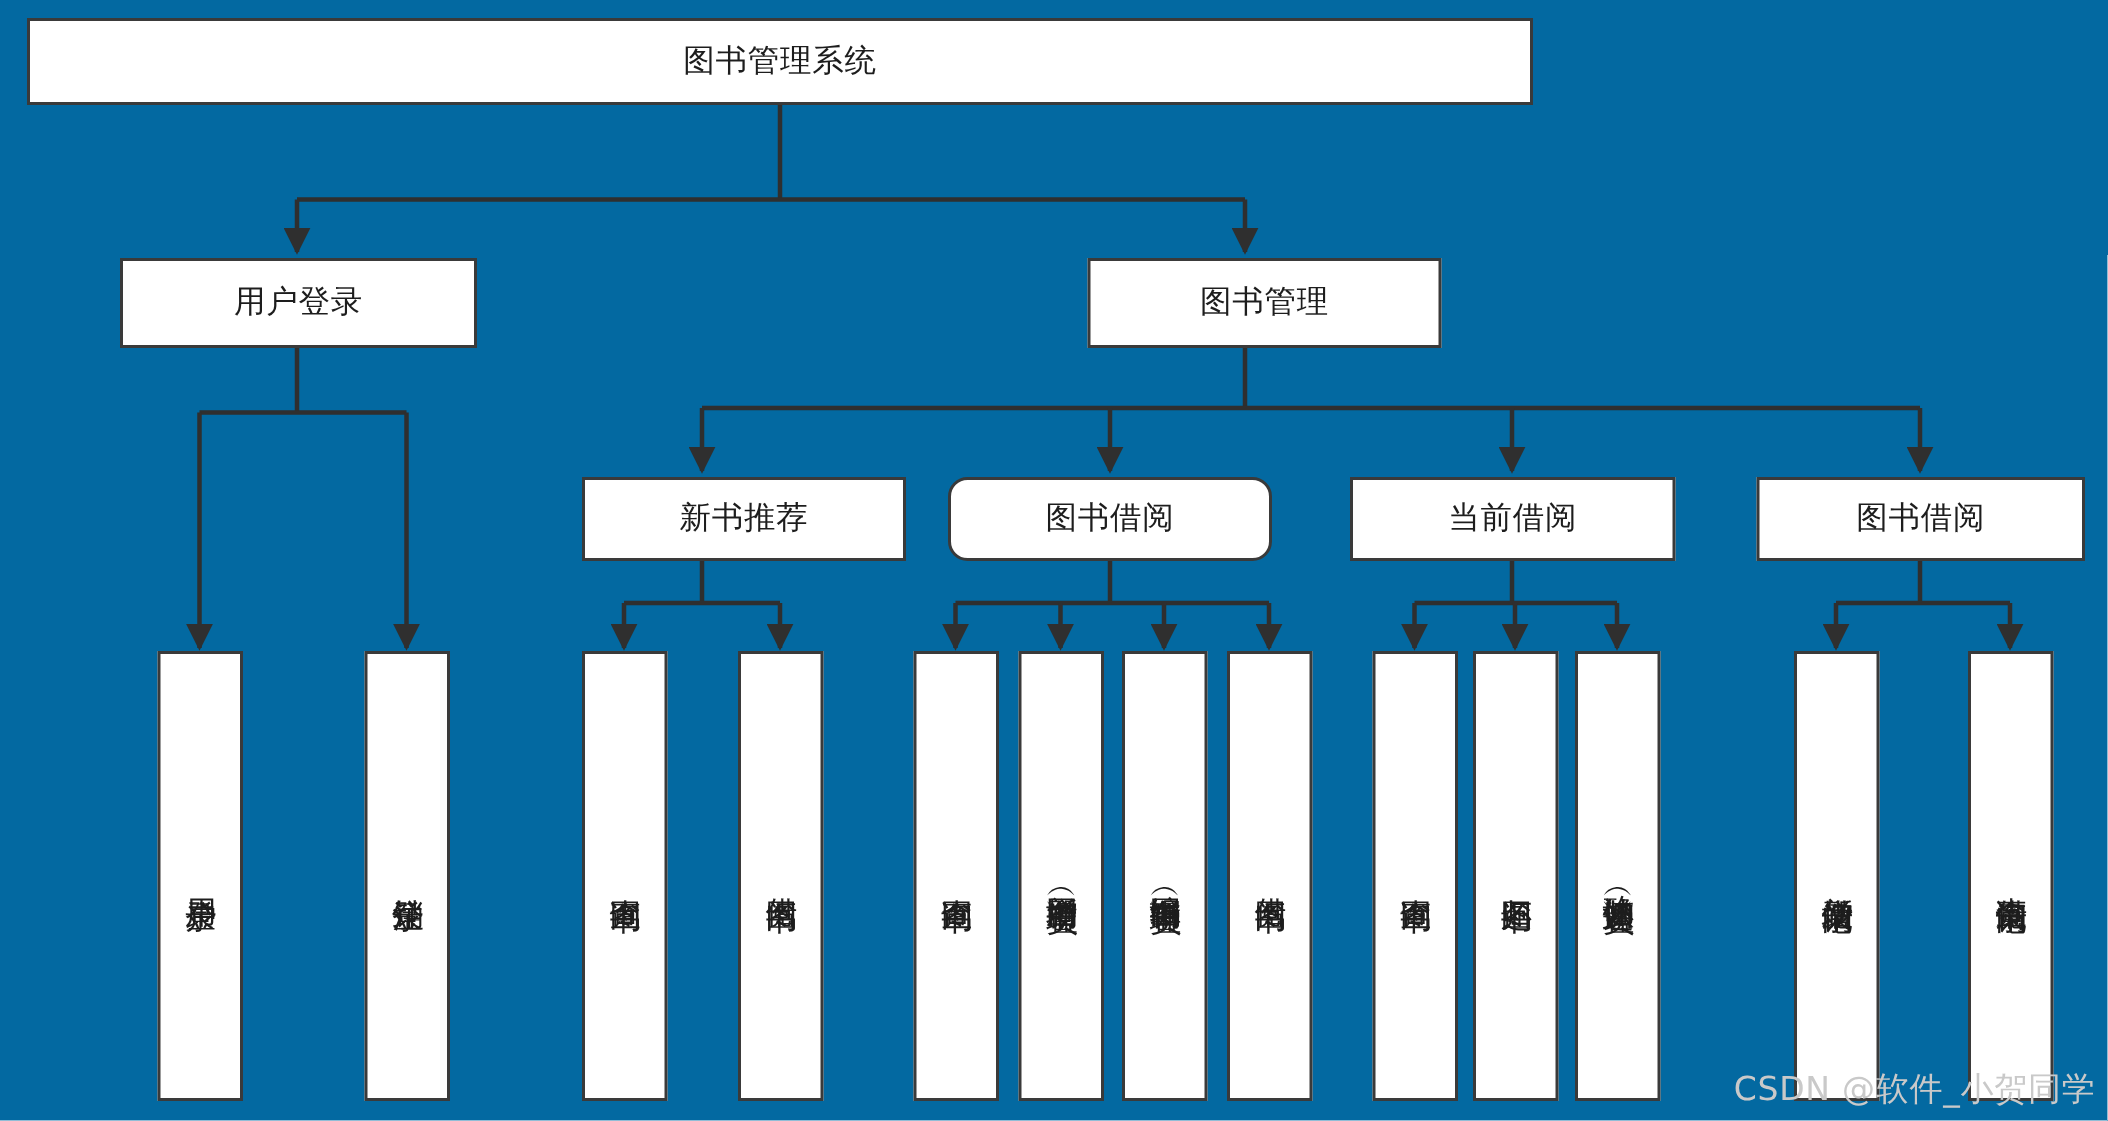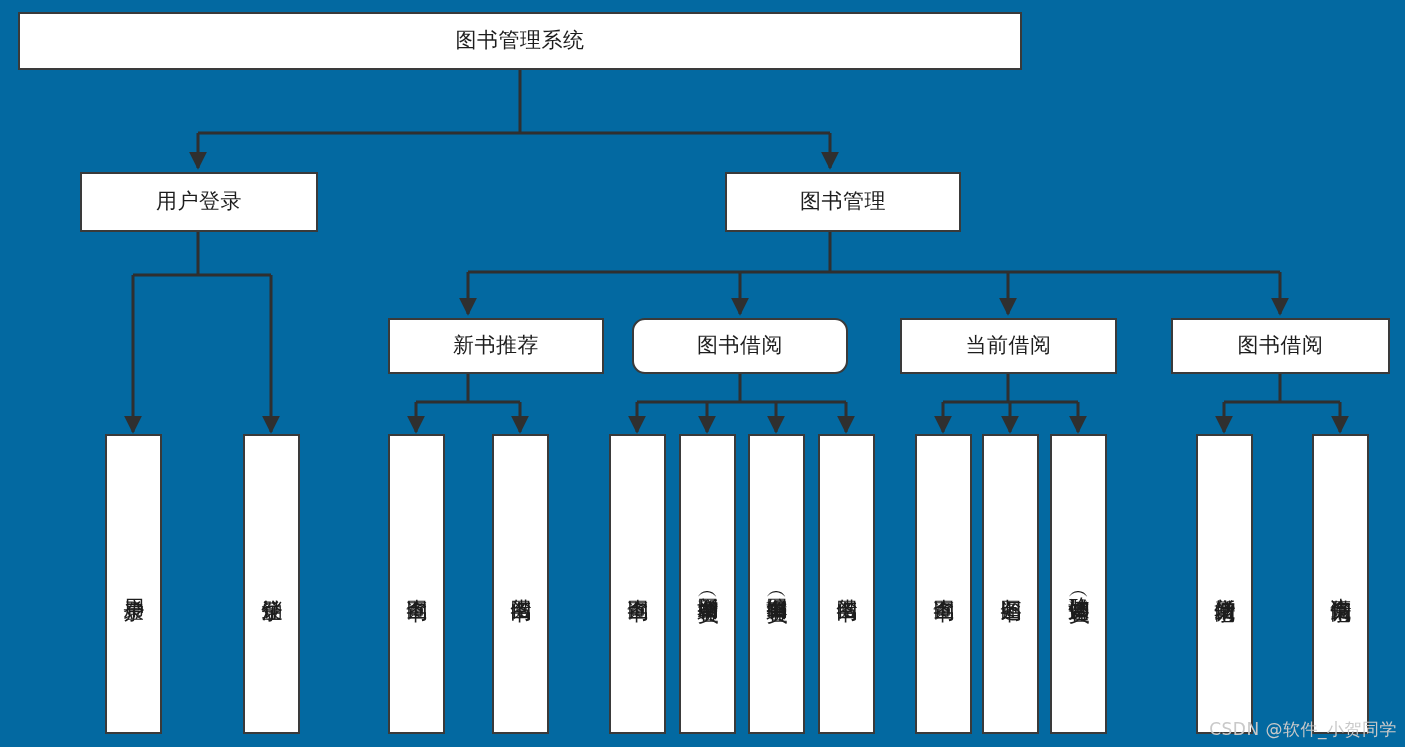--- a/index.html
+++ b/index.html
@@ -54,21 +54,21 @@
   }
   .node.v > span {
     writing-mode: vertical-rl;
     text-orientation: upright;
     display: block;
   }
   .watermark {
     position: absolute;
     right: 8px;
     bottom: 6px;
-    font-size: 17px;
+    font-size: 22px;
     color: #c9c9c9;
     letter-spacing: 0.5px;
     white-space: nowrap;
     user-select: none;
   }
 </style>
 </head>
 <body>
 
 <div id="canvas">

